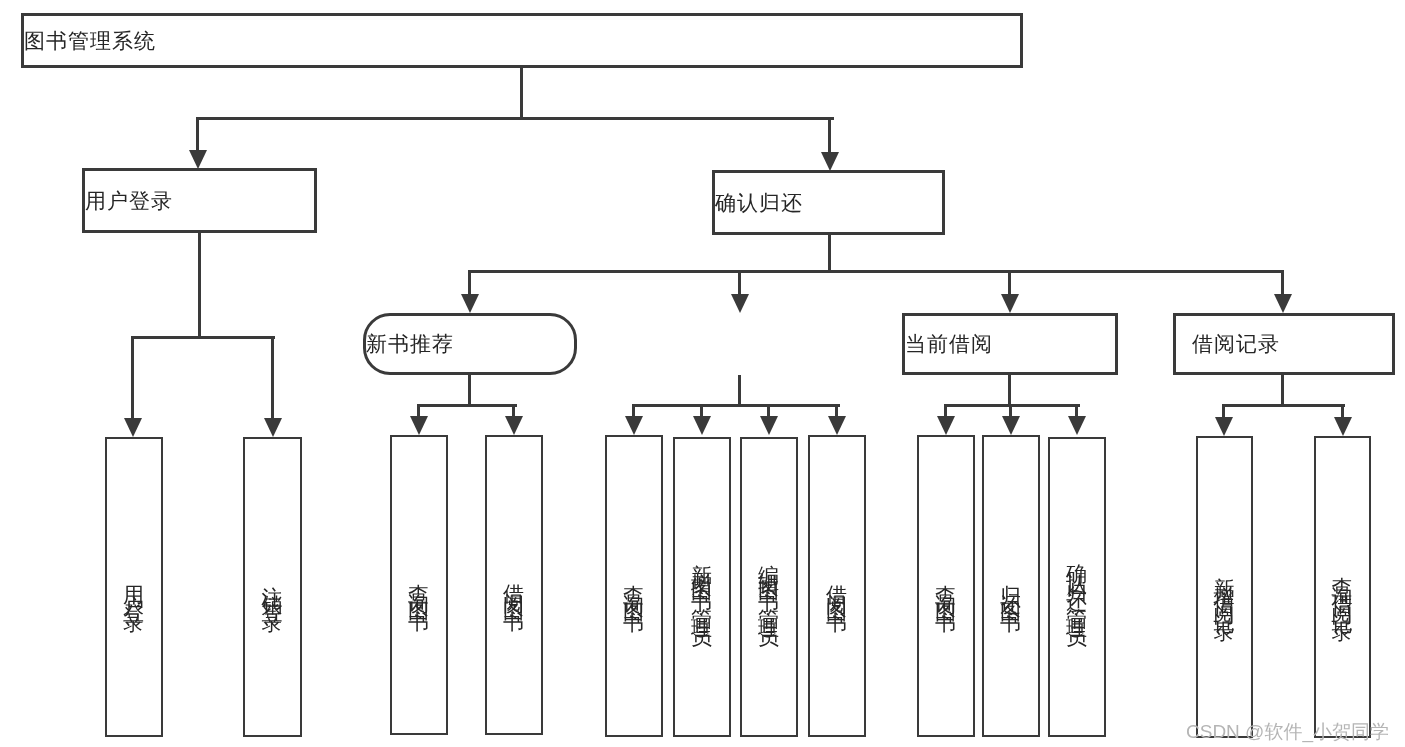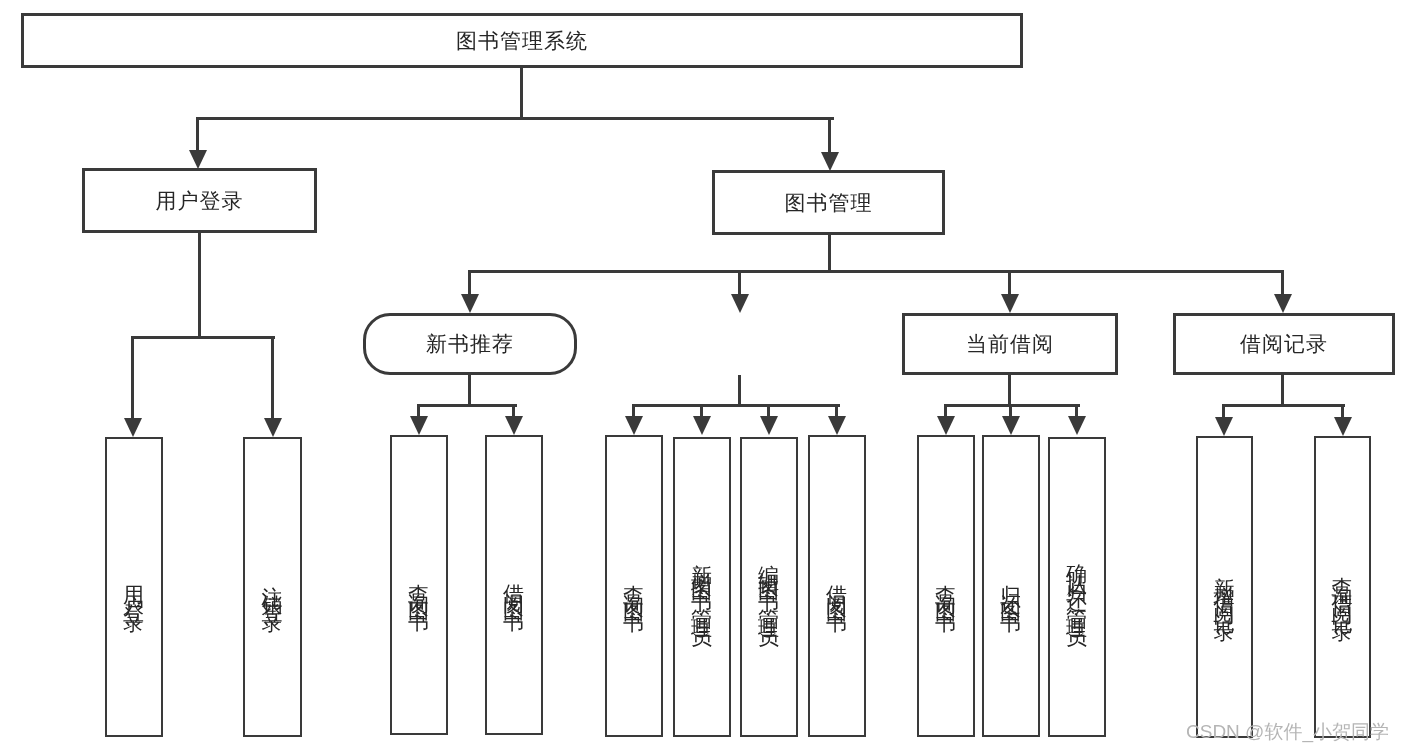--- a/index.html
+++ b/index.html
@@ -13,21 +13,20 @@
     color: #2b2b2b;
     overflow: hidden;
   }
   
   .box {
     position: absolute;
     border: 3px solid #3a3a3a;
     background: #ffffff;
     display: flex;
     align-items: center;
-    justify-content: center;
     font-size: 21px;
     letter-spacing: 1px;
     color: #262626;
     z-index: 2;
   }
   .leaf {
     position: absolute;
     border: 2px solid #3a3a3a;
     background: #ffffff;
     display: flex;
@@ -84,21 +83,21 @@
   <div class="h" style="left:196px; top:117px; width:638px;"></div>
   <div class="v" style="left:196px; top:117px; height:35px;"></div>
   <div class="arrow" style="left:189px; top:150px;"></div>
   <div class="v" style="left:828px; top:117px; height:36px;"></div>
   <div class="arrow" style="left:821px; top:152px;"></div>
 
   <div class="box" style="left:82px; top:168px; width:235px; height:65px;">
     <span>用户登录</span>
   </div>
   <div class="box" style="left:712px; top:170px; width:233px; height:65px;">
-    <span>图书管理</span>
+    <span>确认归还</span>
   </div>
 
   <div class="v" style="left:198px; top:233px; height:106px;"></div>
   <div class="h" style="left:131px; top:336px; width:144px;"></div>
   <div class="v" style="left:131px; top:336px; height:85px;"></div>
   <div class="arrow" style="left:124px; top:418px;"></div>
   <div class="v" style="left:271px; top:336px; height:85px;"></div>
   <div class="arrow" style="left:264px; top:418px;"></div>
 
   <div class="v" style="left:828px; top:235px; height:38px;"></div>
@@ -111,21 +110,21 @@
   <div class="arrow" style="left:1001px; top:294px;"></div>
   <div class="v" style="left:1281px; top:270px; height:27px;"></div>
   <div class="arrow" style="left:1274px; top:294px;"></div>
 
   <div class="box" style="left:363px; top:313px; width:214px; height:62px;border-radius:27px;">
     <span>新书推荐</span>
   </div>
   <div class="box" style="left:902px; top:313px; width:216px; height:62px;font-family:Liberation Mono, monospace;">
     <span>当前借阅</span>
   </div>
-  <div class="box" style="left:1173px; top:313px; width:222px; height:62px;">
+  <div class="box" style="left:1173px; top:313px; width:222px; height:62px;padding-left:16px;">
     <span>借阅记录</span>
   </div>
 
   <div class="v" style="left:468px; top:375px; height:32px;"></div>
   <div class="h" style="left:417px; top:404px; width:100px;"></div>
   <div class="v" style="left:417px; top:404px; height:14px;"></div>
   <div class="arrow" style="left:410px; top:416px;"></div>
   <div class="v" style="left:512px; top:404px; height:14px;"></div>
   <div class="arrow" style="left:505px; top:416px;"></div>
 

